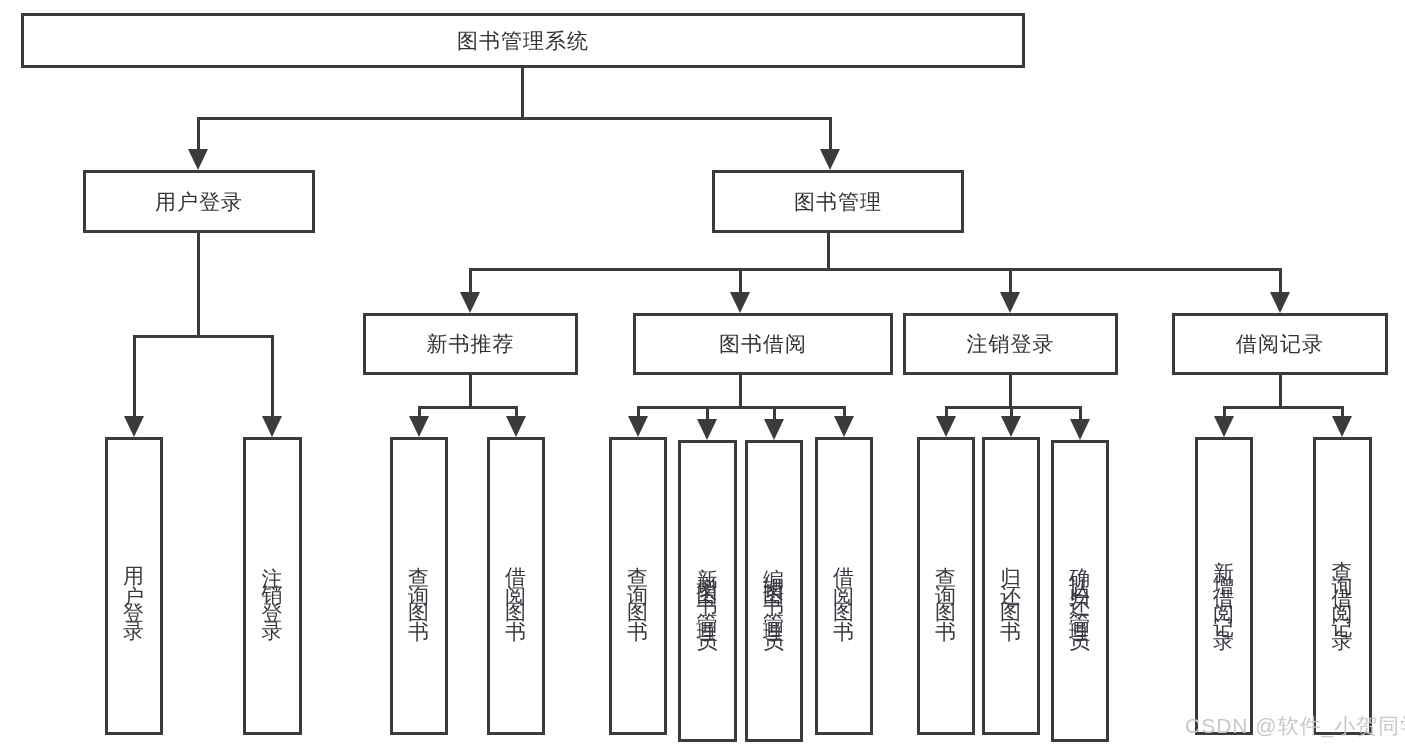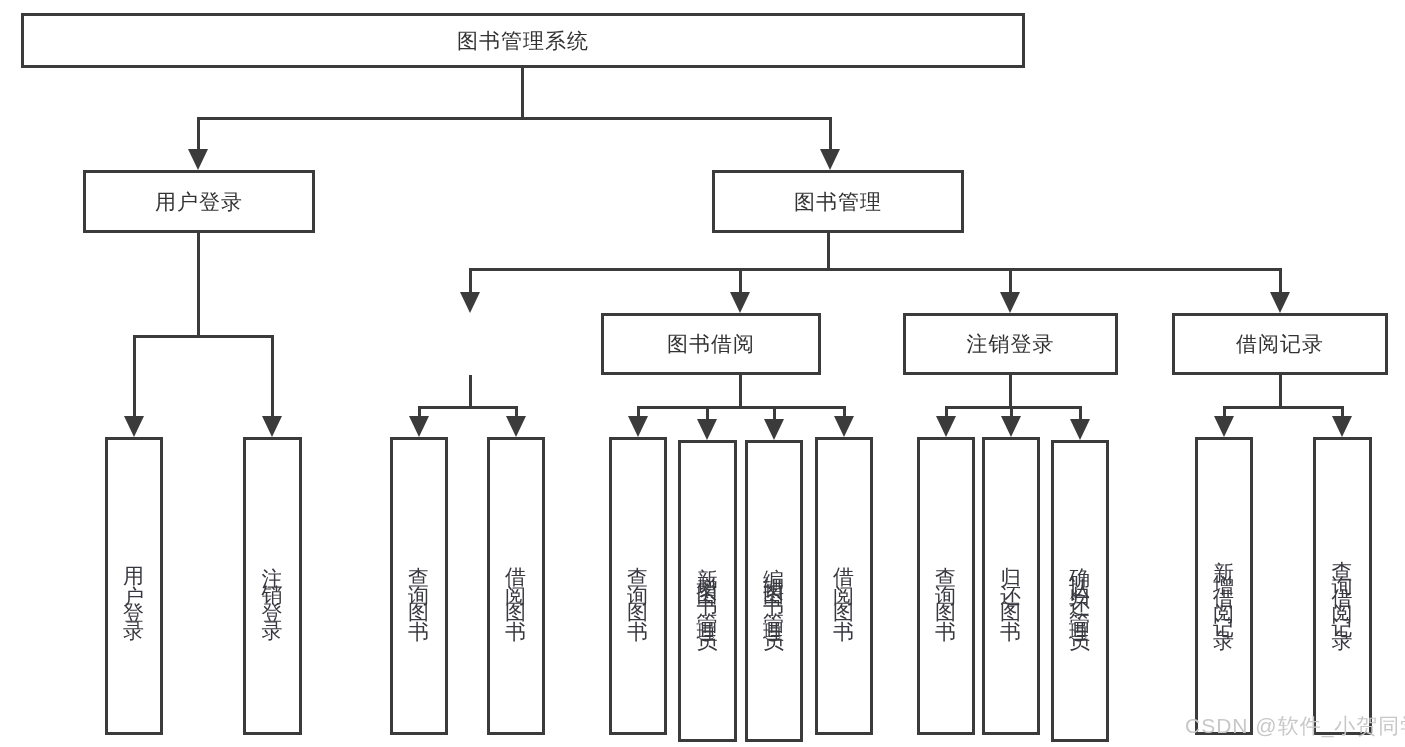--- a/index.html
+++ b/index.html
@@ -40,21 +40,22 @@
 </head>
 <body>
 
 <div class="canvas">
 
   <div class="box" style="left:21px;top:13px;width:1004px;height:55px;">图书管理系统</div>
 
   <div class="box" style="left:83px;top:170px;width:232px;height:63px;">用户登录</div>
   <div class="box" style="left:712px;top:170px;width:252px;height:63px;">图书管理</div>
 
-  <div class="box" style="left:601px;top:313px;width:220px;height:62px;">图书借阅</div>
+  <div class="box" style="left:363px;top:313px;width:215px;height:62px;">新书推荐</div>
+  <div class="box" style="left:633px;top:313px;width:260px;height:62px;">图书借阅</div>
   <div class="box" style="left:903px;top:313px;width:215px;height:62px;">注销登录</div>
   <div class="box" style="left:1172px;top:313px;width:216px;height:62px;">借阅记录</div>
 
   <div class="box vbox ls4" style="left:105px;top:437px;width:58px;height:298px;">
     <span>用户登录</span>
   </div>
   <div class="box vbox ls4" style="left:243px;top:437px;width:59px;height:298px;">
     <span>注销登录</span>
   </div>
 

